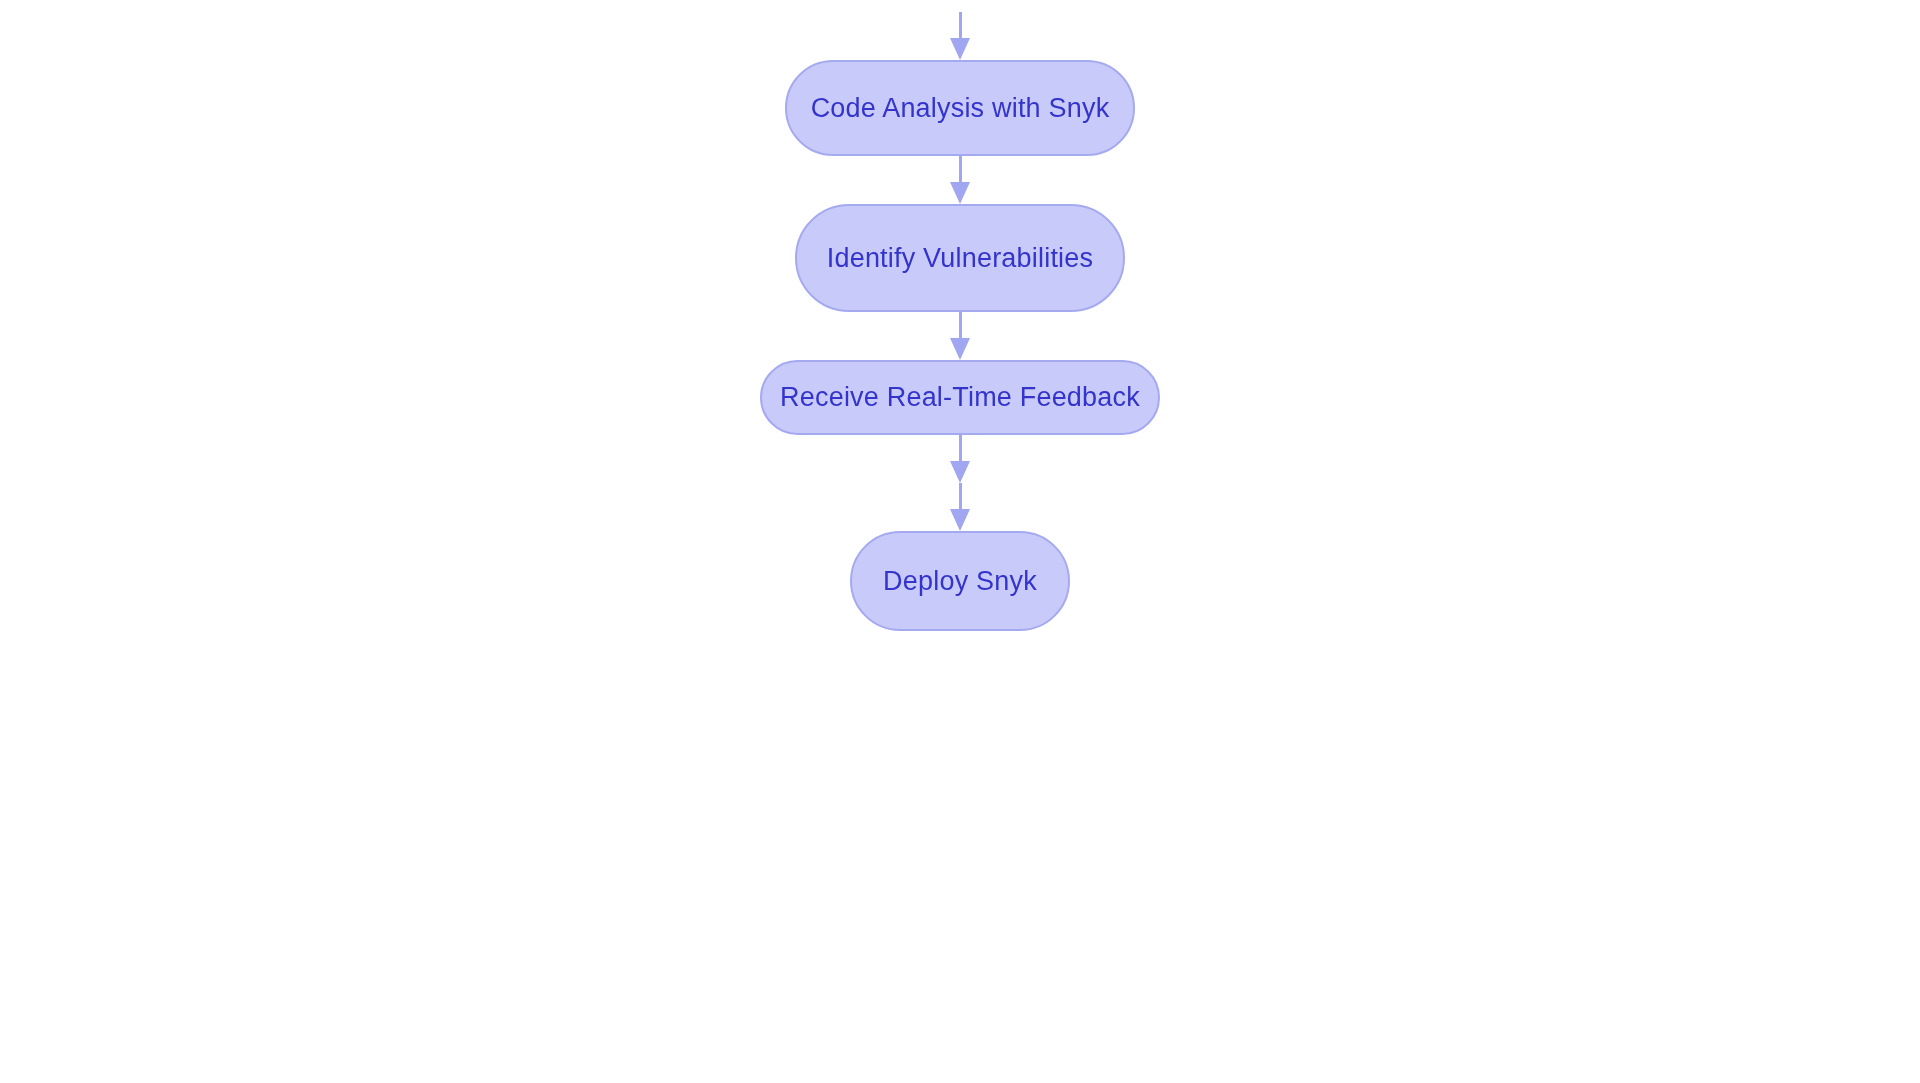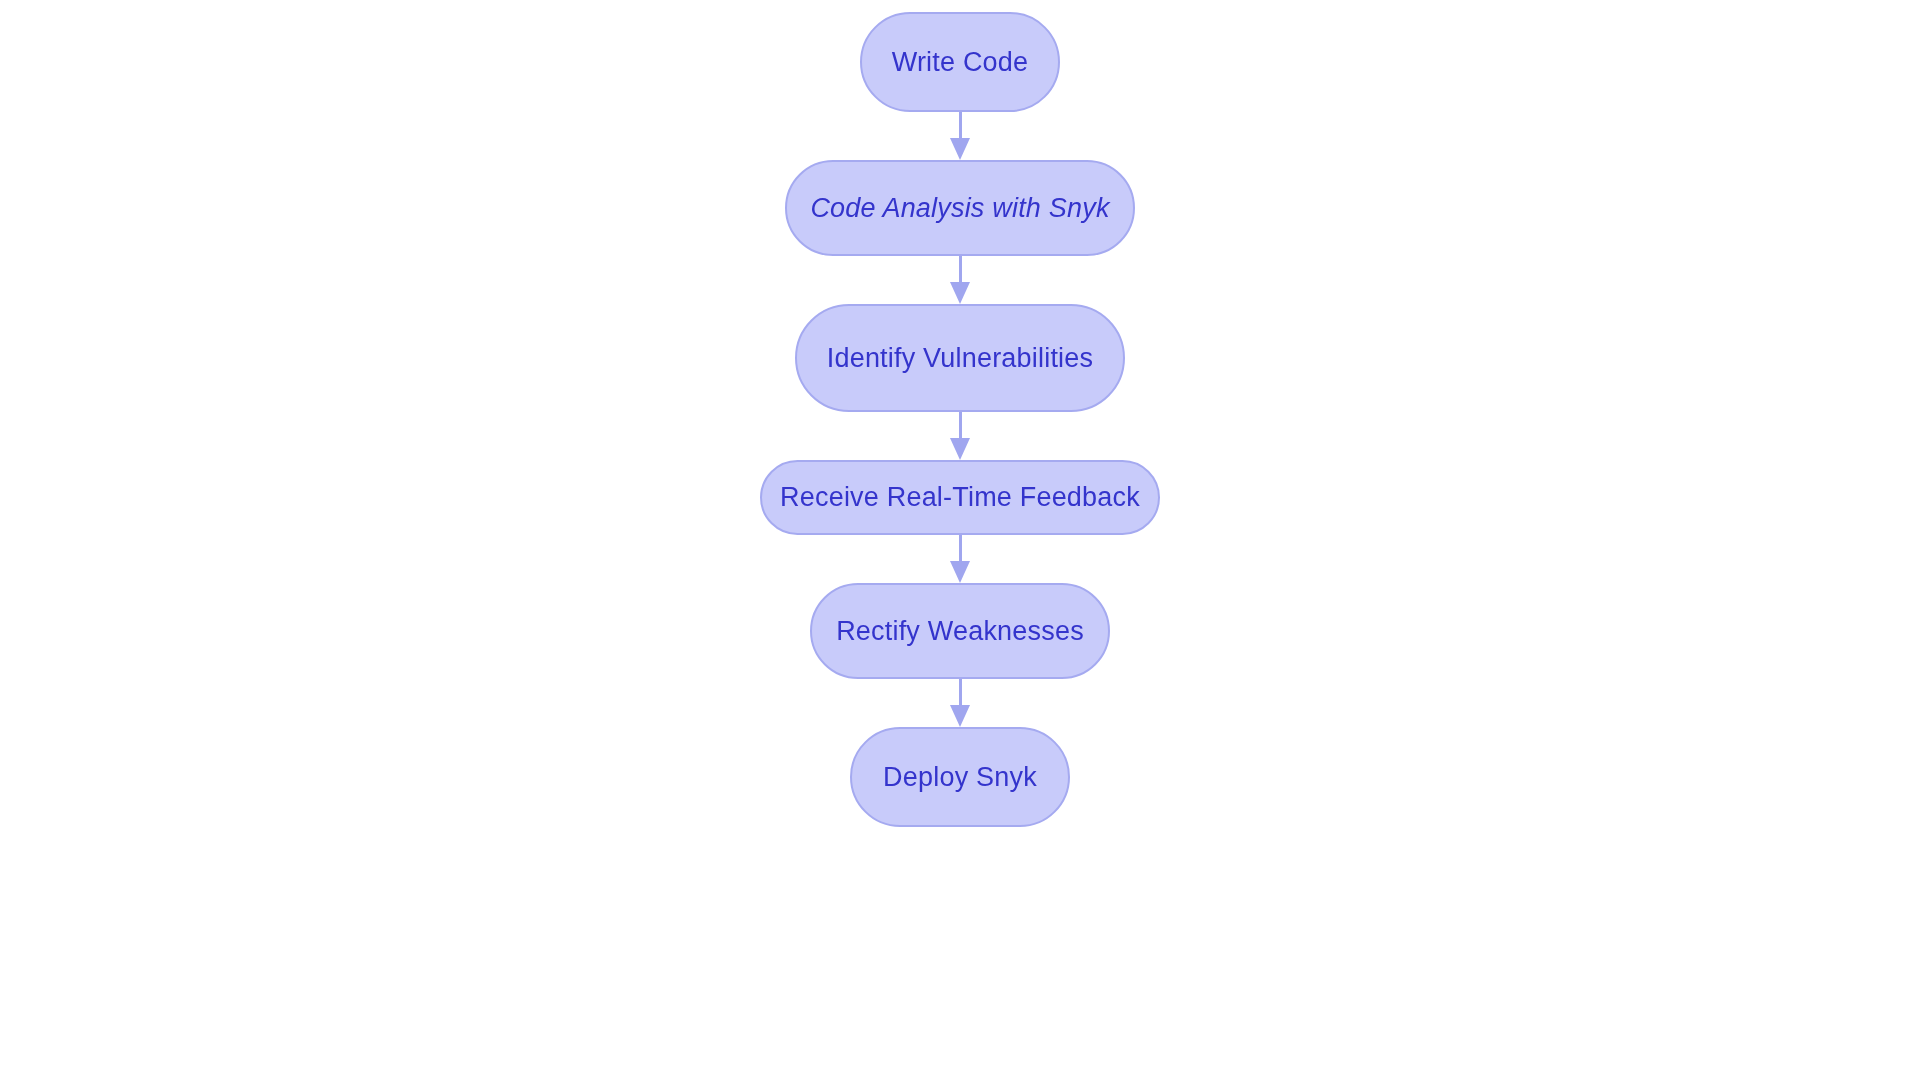--- a/index.html
+++ b/index.html
@@ -71,41 +71,38 @@
   .connector-arrow {
     width: 0;
     height: 0;
     border-left: 10px solid transparent;
     border-right: 10px solid transparent;
     border-top: 22px solid #a0a6ef;
     flex: 0 0 auto;
   }
   
   .n0 { width: 200px; height: 100px; }
-  .n1 { width: 350px; height: 96px; font-style: italic; }
+  .n1 { width: 350px; height: 96px; }
   .n2 { width: 330px; height: 108px; }
   .n3 { width: 400px; height: 75px; }
   .n4 { width: 300px; height: 96px; }
   .n5 { width: 220px; height: 100px; }
   
   .c0 { height: 48px; }
   .c1 { height: 48px; }
   .c2 { height: 48px; }
   .c3 { height: 48px; }
   .c4 { height: 48px; }
 </style>
 </head>
 <body>
 
 <div id="flowchart">
   <div class="flow-column">
 
-    <div class="node n0">
-      <span class="node-label">Write Code</span>
-    </div>
 
     <div class="connector c0">
       <div class="connector-line"></div>
       <div class="connector-arrow"></div>
     </div>
 
     <div class="node n1">
       <span class="node-label">Code Analysis with Snyk</span>
     </div>
 
@@ -125,23 +122,20 @@
 
     <div class="node n3">
       <span class="node-label">Receive Real-Time Feedback</span>
     </div>
 
     <div class="connector c3">
       <div class="connector-line"></div>
       <div class="connector-arrow"></div>
     </div>
 
-    <div class="node n4">
-      <span class="node-label">Rectify Weaknesses</span>
-    </div>
 
     <div class="connector c4">
       <div class="connector-line"></div>
       <div class="connector-arrow"></div>
     </div>
 
     <div class="node n5">
       <span class="node-label">Deploy Snyk</span>
     </div>
 

